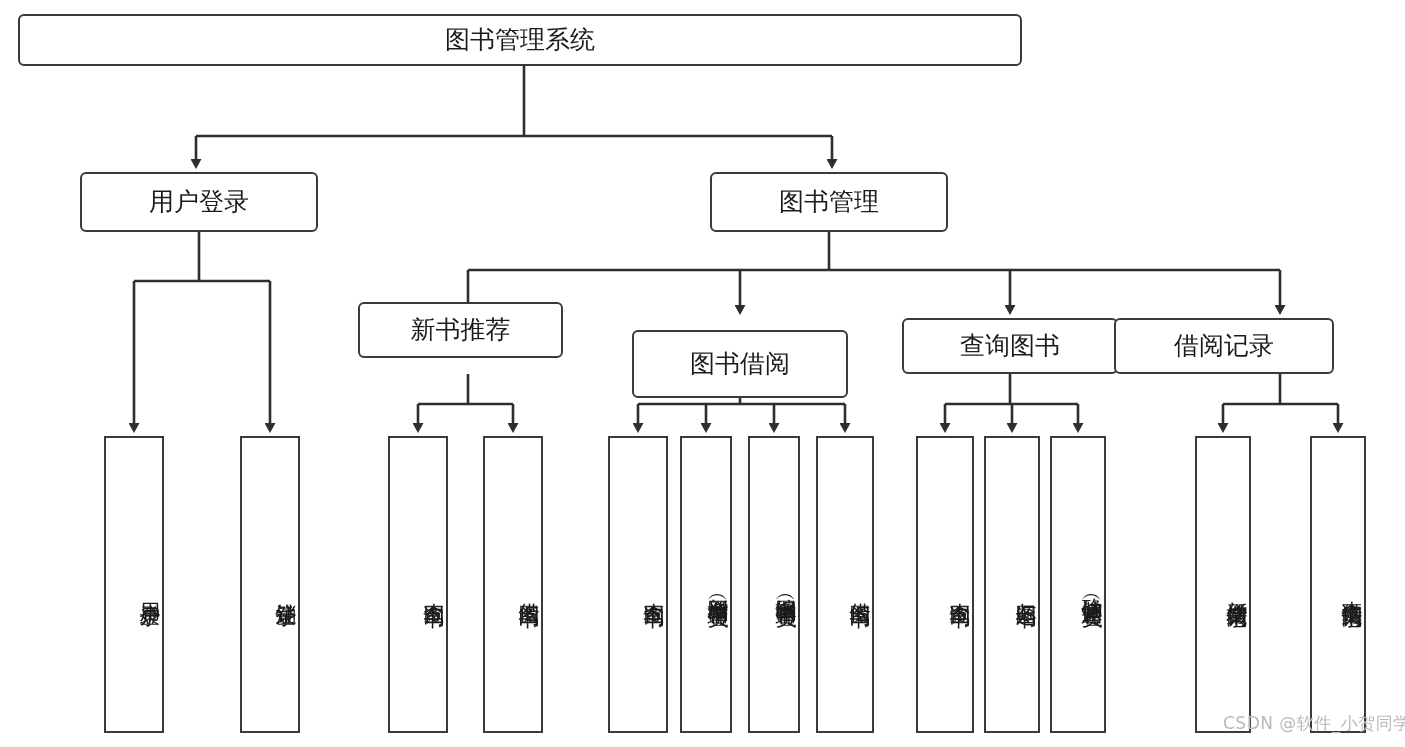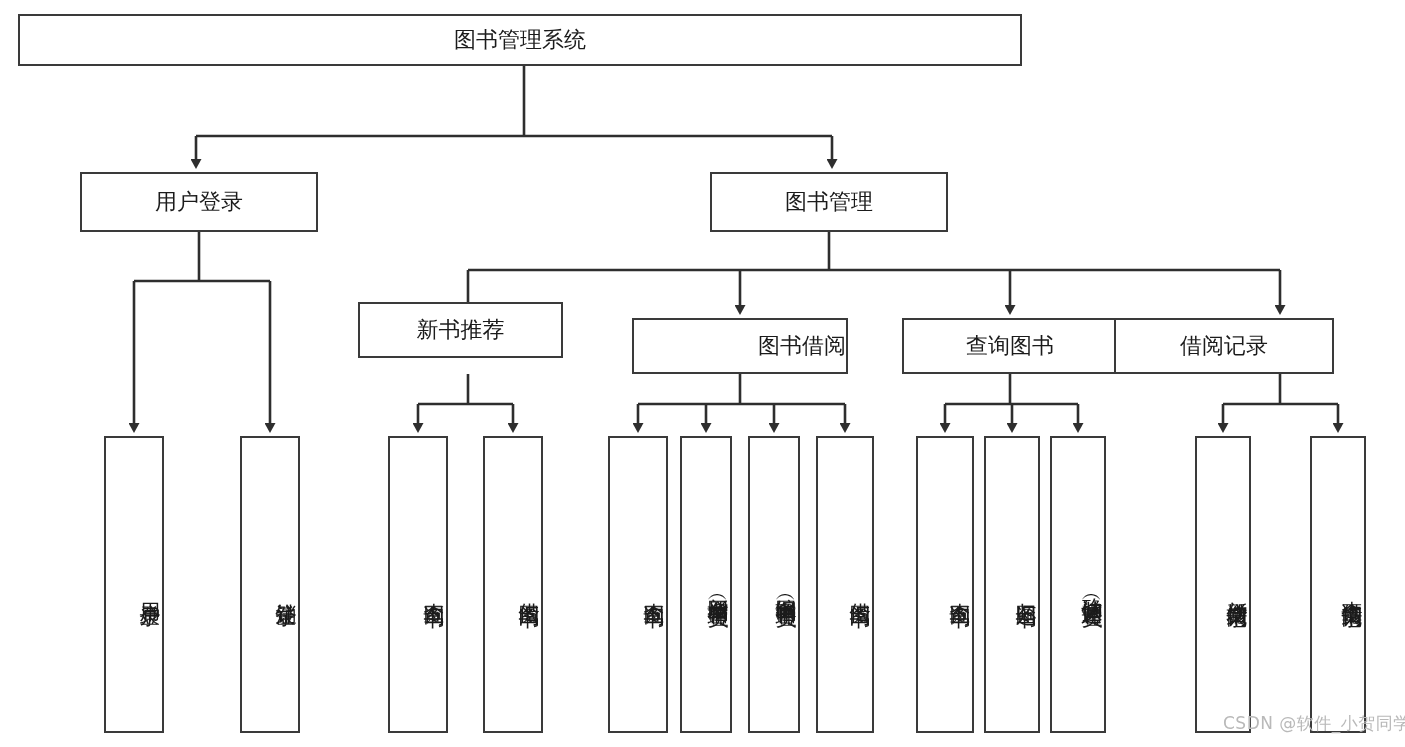--- a/index.html
+++ b/index.html
@@ -30,21 +30,22 @@
     border: 2.5px solid #3a3a3a;
     background: #ffffff;
     color: #1b1b1b;
     display: flex;
     align-items: center;
     justify-content: center;
     text-align: center;
     line-height: 1.18;
   }
   .node.h {
-    font-size: 22px;
+    font-size: 25px;
+    border-radius: 6px;
   }
   .node.v {
     writing-mode: vertical-rl;
     text-orientation: upright;
     align-items: flex-start;
     justify-content: center;
     font-size: 21px;
     letter-spacing: 1.5px;
     padding-top: 8px;
   }
@@ -125,21 +126,21 @@
   <div class="node h" style="left:80px; top:172px; width:238px; height:60px;">
     <span>用户登录</span>
   </div>
   <div class="node h" style="left:710px; top:172px; width:238px; height:60px;">
     <span>图书管理</span>
   </div>
 
   <div class="node h" style="left:358px; top:302px; width:205px; height:56px;">
     <span>新书推荐</span>
   </div>
-  <div class="node h" style="left:632px; top:318px; width:216px; height:56px;justify-content:flex-end;">
+  <div class="node h" style="left:632px; top:330px; width:216px; height:68px;">
     <span>图书借阅</span>
   </div>
   <div class="node h" style="left:902px; top:318px; width:216px; height:56px;">
     <span>查询图书</span>
   </div>
   <div class="node h" style="left:1114px; top:318px; width:220px; height:56px;">
     <span>借阅记录</span>
   </div>
 
   <div class="node v" style="left:104px; top:436px; width:60px; height:297px;">

